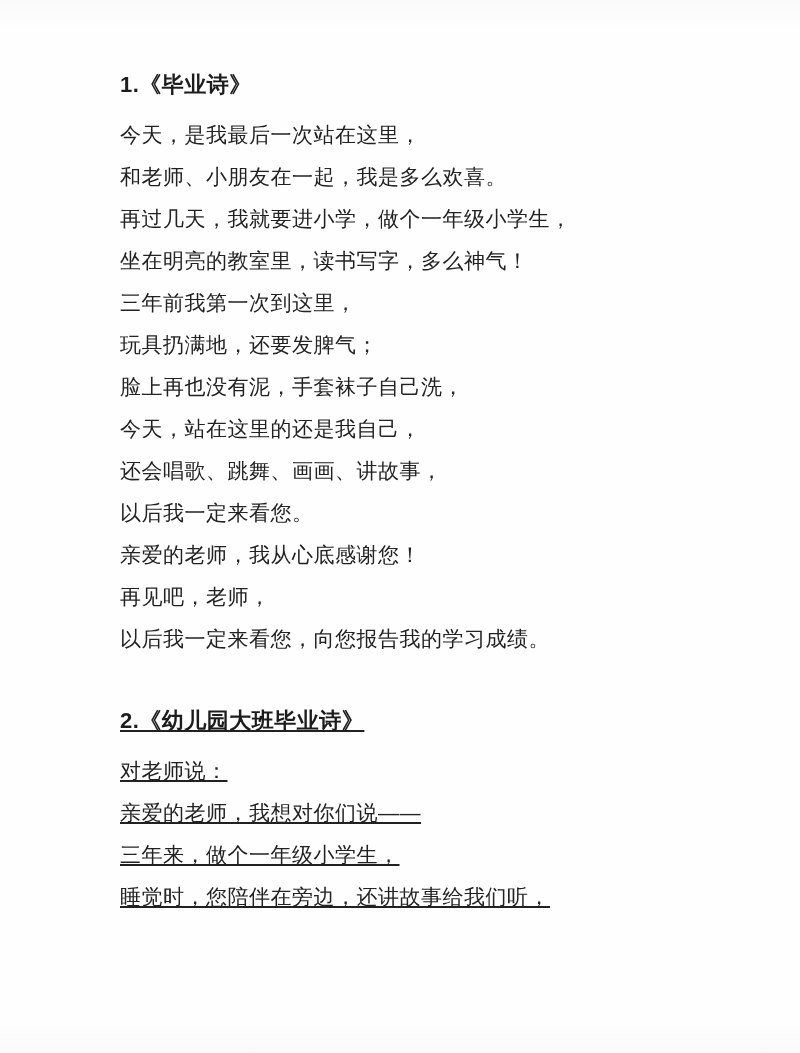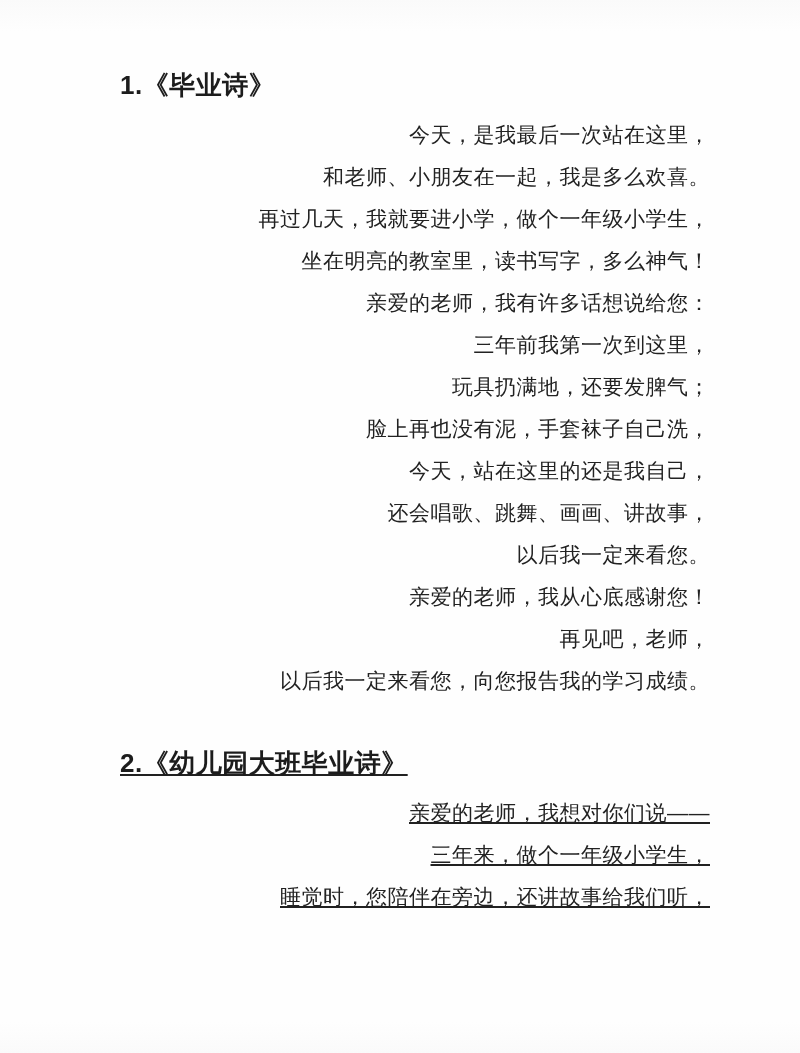--- a/index.html
+++ b/index.html
@@ -20,65 +20,64 @@
     background: linear-gradient(180deg, #fafafa 0%, #fefefe 3%, #fefefe 97%, #fafafa 100%);
   }
   .content {
     position: absolute;
     left: 120px;
     top: 64px;
     right: 90px;
     color: #212121;
   }
   .poem-title {
-    font-size: 26px;
+    font-size: 22px;
     line-height: 42px;
     font-weight: 700;
     margin: 0 0 8px 0;
     color: #1c1c1c;
     letter-spacing: 0.5px;
   }
   .poem-line {
     font-size: 21px;
     line-height: 42px;
     margin: 0;
     color: #222222;
     letter-spacing: 0.5px;
-    text-align: right;
   }
   .poem + .poem {
     margin-top: 40px;
     text-decoration: underline;
   }
 </style>
 </head>
 <body>
 
 <div class="page">
   <div class="content">
 
     <section class="poem">
       <h2 class="poem-title">1.《毕业诗》</h2>
       <p class="poem-line">今天，是我最后一次站在这里，</p>
       <p class="poem-line">和老师、小朋友在一起，我是多么欢喜。</p>
       <p class="poem-line">再过几天，我就要进小学，做个一年级小学生，</p>
       <p class="poem-line">坐在明亮的教室里，读书写字，多么神气！</p>
-      <p class="poem-line">亲爱的老师，我有许多话想说给您：</p>
       <p class="poem-line">三年前我第一次到这里，</p>
       <p class="poem-line">玩具扔满地，还要发脾气；</p>
       <p class="poem-line">脸上再也没有泥，手套袜子自己洗，</p>
       <p class="poem-line">今天，站在这里的还是我自己，</p>
       <p class="poem-line">还会唱歌、跳舞、画画、讲故事，</p>
       <p class="poem-line">以后我一定来看您。</p>
       <p class="poem-line">亲爱的老师，我从心底感谢您！</p>
       <p class="poem-line">再见吧，老师，</p>
       <p class="poem-line">以后我一定来看您，向您报告我的学习成绩。</p>
     </section>
 
     <section class="poem">
       <h2 class="poem-title">2.《幼儿园大班毕业诗》</h2>
+      <p class="poem-line">对老师说：</p>
       <p class="poem-line">亲爱的老师，我想对你们说——</p>
       <p class="poem-line">三年来，做个一年级小学生，</p>
       <p class="poem-line">睡觉时，您陪伴在旁边，还讲故事给我们听，</p>
     </section>
 
   </div>
 </div>
 
 </body></html>

